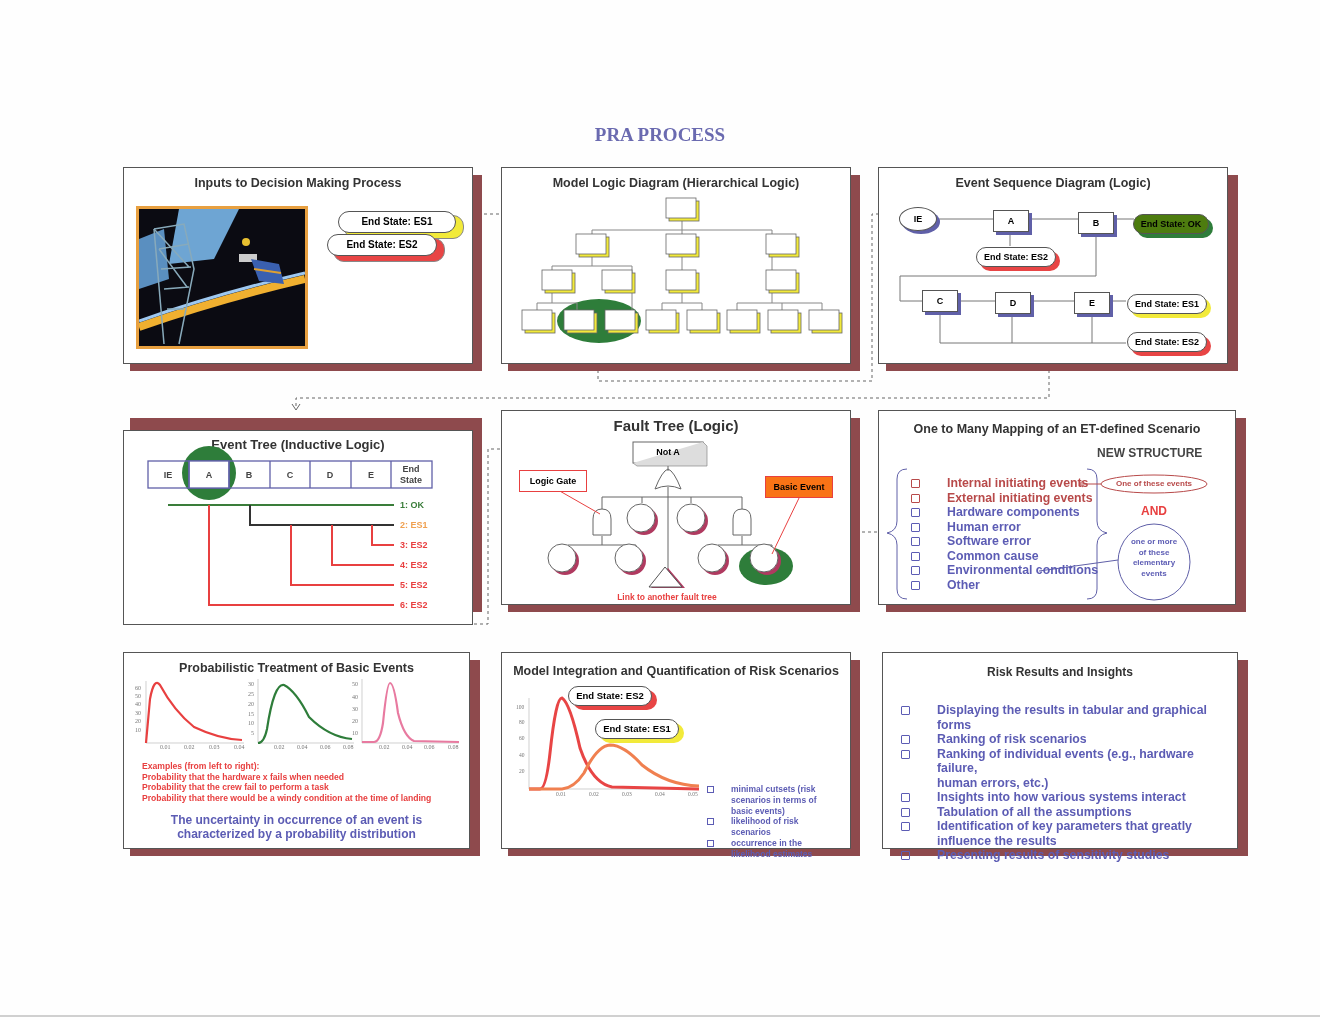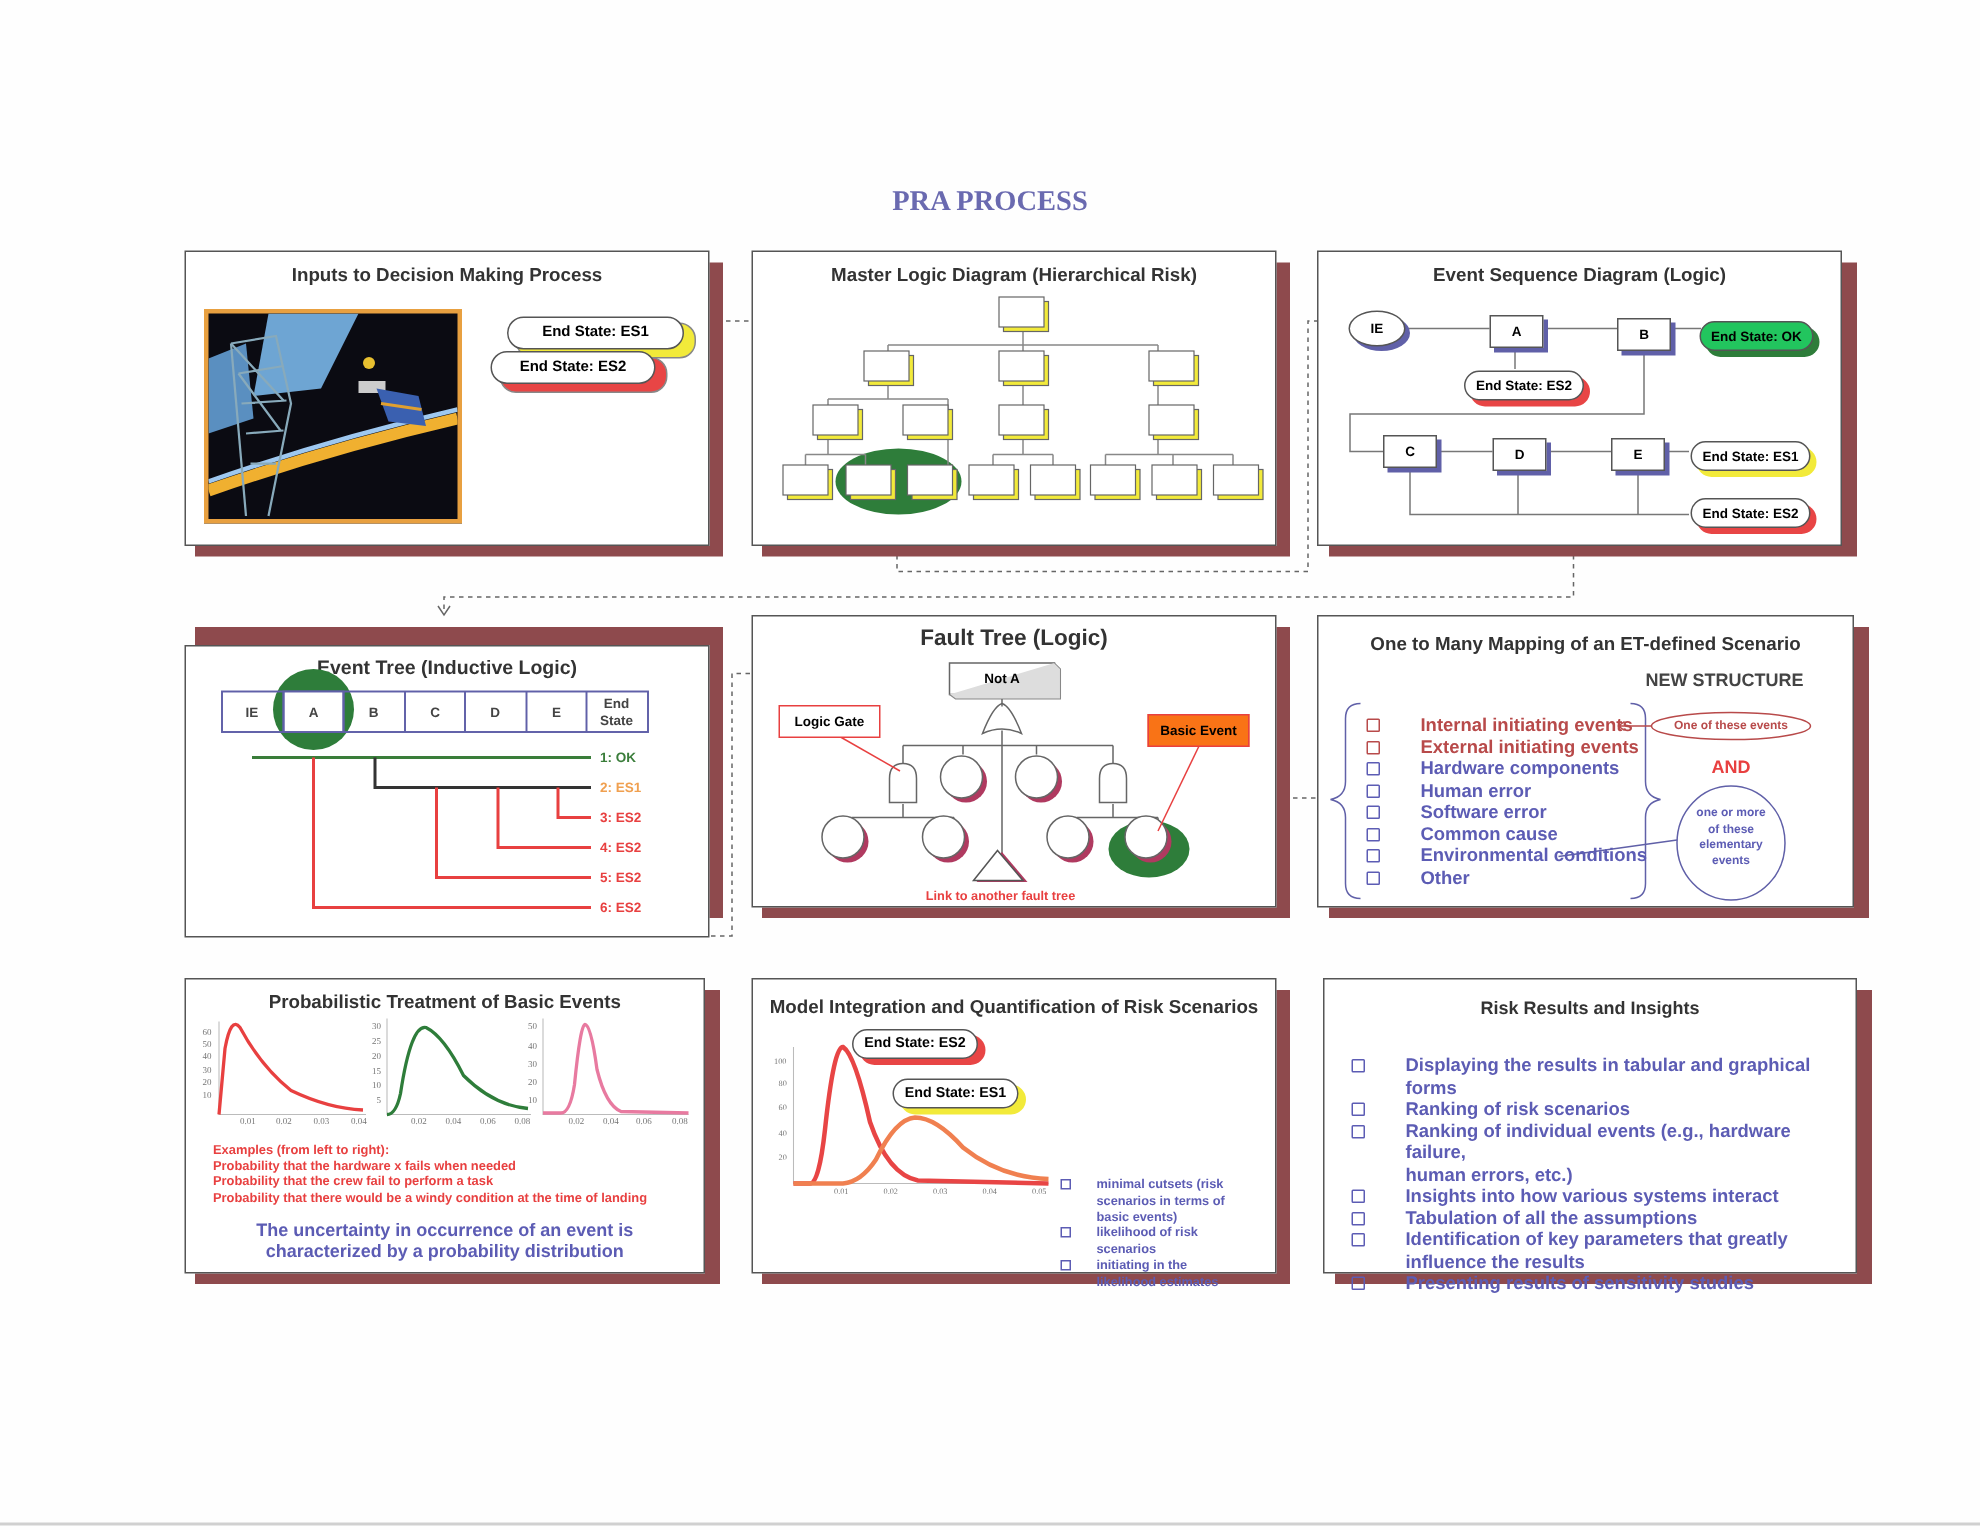--- a/index.html
+++ b/index.html
@@ -64,21 +64,21 @@
     <div class="abs lbl" style="left:0;top:0;width:116px;height:20px;border-radius:11px;background:#fff;border:1px solid #555;font-size:10px;line-height:20px;text-align:center;">End State: ES1</div>
   </div>
   <div class="abs" style="left:203px;top:66px;width:116px;height:24px;">
     <div class="abs" style="left:6px;top:4px;width:110px;height:22px;border-radius:11px;background:#e84545;border:1px solid #888;"></div>
     <div class="abs lbl" style="left:0;top:0;width:108px;height:20px;border-radius:11px;background:#fff;border:1px solid #555;font-size:10px;line-height:20px;text-align:center;">End State: ES2</div>
   </div>
 </div>
 
 <div class="shadow" style="left:508px;top:175px;width:352px;height:196px;"></div>
 <div class="panel" style="left:501px;top:167px;width:350px;height:197px;">
-  <div class="ptitle" style="top:8px;">Master Logic Diagram (Hierarchical Risk)</div>
+  <div class="ptitle" style="top:8px;">Model Logic Diagram (Hierarchical Logic)</div>
   <svg width="350" height="197">
     <ellipse cx="97" cy="153" rx="42" ry="22" fill="#2e7d3a"></ellipse>
     <g stroke="#888" stroke-width="1" fill="none">
       <path d="M180 50 L180 62"></path>
       <path d="M90 62 L270 62 M90 62 L90 70 M180 62 L180 70 M270 62 L270 70"></path>
       <path d="M90 86 L90 98 M50 98 L130 98 M50 98 L50 106 M130 98 L130 106"></path>
       <path d="M180 86 L180 106 M180 122 L180 135 M160 135 L200 135 M160 135 L160 145 M200 135 L200 145"></path>
       <path d="M270 86 L270 106 M270 122 L270 135 M235 135 L320 135 M235 135 L235 145 M280 135 L280 145 M320 135 L320 145"></path>
       <path d="M50 122 L50 135 M35 135 L75 135 M35 135 L35 145 M75 135 L75 145"></path>
       <path d="M130 122 L130 145"></path>
@@ -184,21 +184,21 @@
     <div class="abs" style="left:3px;top:3px;width:36px;height:22px;background:#6060a8;"></div>
     <div class="abs lbl" style="left:0;top:0;width:34px;height:20px;background:#fff;border:1px solid #555;font-size:9px;line-height:20px;text-align:center;">D</div>
   </div>
   <div class="abs" style="left:195px;top:124px;">
     <div class="abs" style="left:3px;top:3px;width:36px;height:22px;background:#6060a8;"></div>
     <div class="abs lbl" style="left:0;top:0;width:34px;height:20px;background:#fff;border:1px solid #555;font-size:9px;line-height:20px;text-align:center;">E</div>
   </div>
 
   <div class="abs" style="left:254px;top:46px;">
     <div class="abs" style="left:4px;top:4px;width:76px;height:20px;border-radius:11px;background:#2e7d3a;"></div>
-    <div class="abs lbl" style="left:0;top:0;width:74px;height:18px;border-radius:10px;background:#22c55e;border:1px solid #555;font-size:9px;line-height:18px;text-align:center;">End State: OK</div>
+    <div class="abs lbl" style="left:0;top:0;width:74px;height:18px;border-radius:10px;background:#4d7c0f;border:1px solid #555;font-size:9px;line-height:18px;text-align:center;">End State: OK</div>
   </div>
   <div class="abs" style="left:97px;top:79px;">
     <div class="abs" style="left:4px;top:4px;width:80px;height:20px;border-radius:11px;background:#e84545;"></div>
     <div class="abs lbl" style="left:0;top:0;width:78px;height:18px;border-radius:10px;background:#fff;border:1px solid #555;font-size:9px;line-height:18px;text-align:center;">End State: ES2</div>
   </div>
   <div class="abs" style="left:248px;top:126px;">
     <div class="abs" style="left:4px;top:4px;width:80px;height:20px;border-radius:11px;background:#f2ea3a;"></div>
     <div class="abs lbl" style="left:0;top:0;width:78px;height:18px;border-radius:10px;background:#fff;border:1px solid #555;font-size:9px;line-height:18px;text-align:center;">End State: ES1</div>
   </div>
   <div class="abs" style="left:248px;top:164px;">
@@ -420,21 +420,21 @@
       <div>scenarios in terms of</div>
       <div>basic events)</div>
     </div>
     <div style="position:relative;padding-left:26px;">
       <span class="abs" style="left:2px;top:2px;width:5px;height:5px;border:1px solid #5c5cb4;"></span>
       <div>likelihood of risk</div>
       <div>scenarios</div>
     </div>
     <div style="position:relative;padding-left:26px;">
       <span class="abs" style="left:2px;top:2px;width:5px;height:5px;border:1px solid #5c5cb4;"></span>
-      <div>initiating in the</div>
+      <div>occurrence in the</div>
       <div>likelihood estimates</div>
     </div>
   </div>
 </div>
 
 <div class="shadow" style="left:890px;top:660px;width:358px;height:196px;"></div>
 <div class="panel" style="left:882px;top:652px;width:356px;height:197px;">
   <div class="ptitle" style="top:12px;font-size:12px;">Risk Results and Insights</div>
   <ul class="list" style="left:18px;top:50px;">
     <li style="color:#5c5cb4;"><span class="cb"></span><span>Displaying the results in tabular and graphical forms</span></li>

